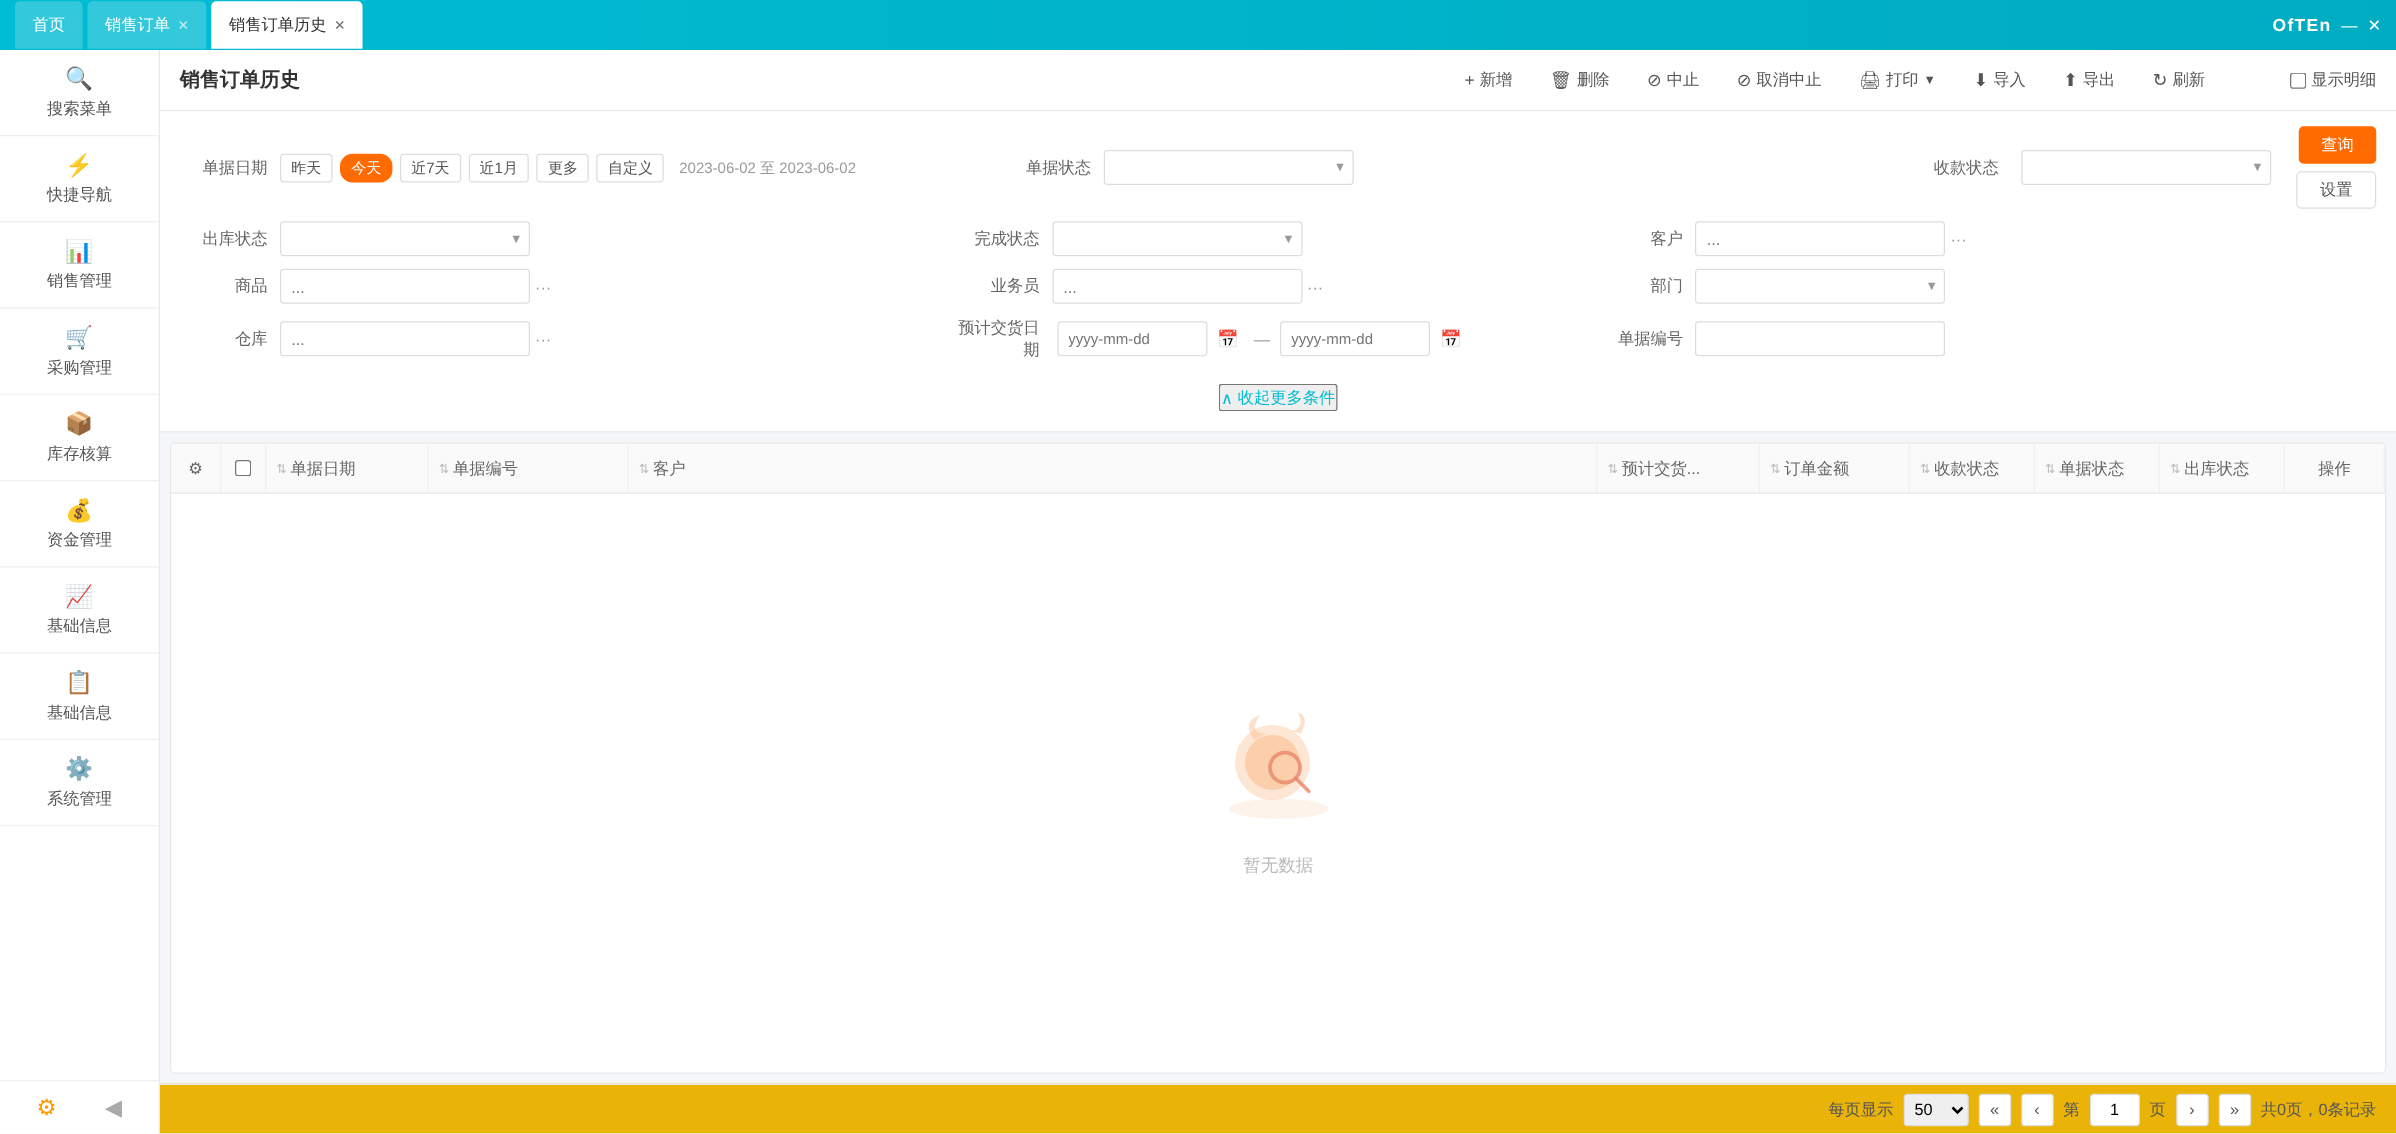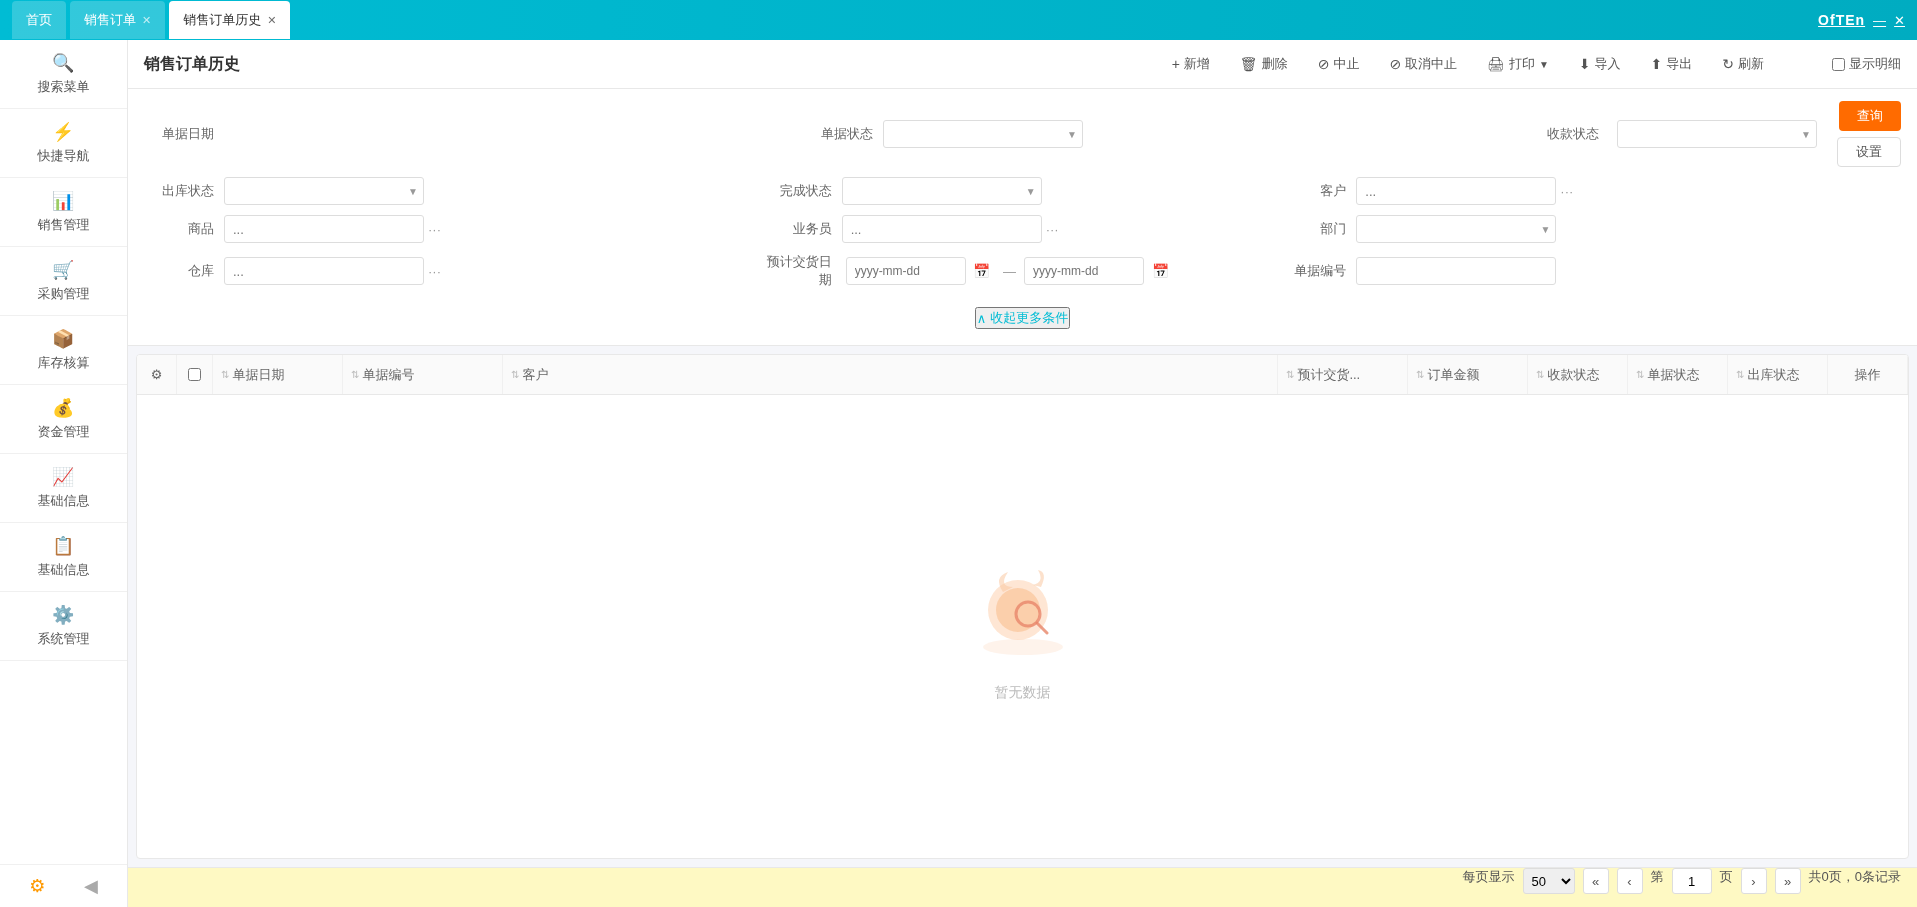--- a/index.html
+++ b/index.html
@@ -5,21 +5,21 @@
     * { box-sizing: border-box; margin: 0; padding: 0; font-family: 'Microsoft YaHei', Arial, sans-serif; font-size: 13px; }
     body { display: flex; flex-direction: column; height: 907px; width: 1917px; overflow: hidden; background: #f5f5f5; }
 
     
     .top-bar { height: 40px; background: linear-gradient(90deg, #00bcd4, #00acc1); display: flex; align-items: center; justify-content: space-between; padding: 0 12px; flex-shrink: 0; }
     .top-bar-tabs { display: flex; align-items: center; gap: 4px; }
     .top-tab { padding: 10px 14px; border-radius: 4px 4px 0 0; color: #fff; cursor: pointer; display: flex; align-items: center; gap: 6px; font-size: 13px; }
     .top-tab.active { background: #fff; color: #333; }
     .top-tab.inactive { background: rgba(255,255,255,0.2); color: #fff; }
     .top-tab .close-x { font-size: 11px; cursor: pointer; opacity: 0.7; }
-    .top-bar-right { display: flex; align-items: center; gap: 8px; color: #fff; font-size: 12px; text-decoration: underline; }
+    .top-bar-right { display: flex; align-items: center; gap: 8px; color: #fff; font-size: 12px; }
     .brand-text { font-weight: bold; font-size: 14px; color: #fff; letter-spacing: 1px; }
 
     
     .main-layout { display: flex; flex: 1; overflow: hidden; }
 
     
     .sidebar { width: 128px; background: #fff; border-right: 1px solid #e8e8e8; display: flex; flex-direction: column; flex-shrink: 0; }
     .sidebar-item { display: flex; flex-direction: column; align-items: center; padding: 12px 8px; cursor: pointer; color: #555; gap: 4px; font-size: 12px; border-bottom: 1px solid #f0f0f0; }
     .sidebar-item .icon { font-size: 18px; }
     .sidebar-bottom { margin-top: auto; display: flex; align-items: center; justify-content: space-around; padding: 10px; border-top: 1px solid #f0f0f0; }
@@ -71,21 +71,21 @@
     .th-delivery { width: 130px; }
     .th-amount { width: 120px; }
     .th-status { width: 100px; }
     .th-status2 { width: 100px; }
     .th-status3 { width: 100px; }
     .th-action { width: 80px; justify-content: center; flex-shrink: 0; align-items: center; }
 
     .empty-area { flex: 1; display: flex; flex-direction: column; align-items: center; justify-content: center; gap: 12px; }
 
     
-    .pagination { height: 40px; background: #fef9c3; border-top: 1px solid #e8e8e8; display: flex; justify-content: flex-end; padding: 0 16px; gap: 8px; flex-shrink: 0; font-size: 12px; color: #555; }
+    .pagination { height: 40px; background: #eab308; border-top: 1px solid #e8e8e8; display: flex; align-items: center; justify-content: flex-end; padding: 0 16px; gap: 8px; flex-shrink: 0; font-size: 12px; color: #555; }
     .page-size-select { height: 26px; border: 1px solid #ddd; border-radius: 3px; padding: 0 4px; }
     .page-btn { width: 26px; height: 26px; border: 1px solid #ddd; border-radius: 3px; background: #fff; cursor: pointer; display: flex; align-items: center; justify-content: center; color: #555; font-size: 12px; }
     .page-input { width: 40px; height: 26px; border: 1px solid #ddd; border-radius: 3px; text-align: center; }
 
     .btn-query { background: #ff6b00; color: #fff; border: none; border-radius: 4px; padding: 6px 18px; cursor: pointer; font-size: 13px; }
     .btn-set { background: #fff; color: #555; border: 1px solid #ddd; border-radius: 4px; padding: 5px 18px; cursor: pointer; font-size: 13px; }
     .query-col { display: flex; flex-direction: column; gap: 6px; align-items: flex-end; margin-left: 12px; }
   </style>
 </head>
 <body>
@@ -199,20 +199,29 @@
           <span>显示明细</span>
         </div>
       </div>
     </div>
 
     <div class="filter-area">
 
       <div class="filter-row">
         <div style="flex:1.2; display:flex; align-items:center;">
           <span class="filter-label">单据日期</span>
+          <div class="filter-value">
+            <button class="date-btn">昨天</button>
+            <button class="date-btn active">今天</button>
+            <button class="date-btn">近7天</button>
+            <button class="date-btn">近1月</button>
+            <button class="date-btn">更多</button>
+            <button class="date-btn">自定义</button>
+            <span class="date-range">2023-06-02 至 2023-06-02</span>
+          </div>
         </div>
         <div style="flex:1; display:flex; align-items:center;">
           <span class="filter-label">单据状态</span>
           <div class="select-wrapper">
             <select style="min-width:200px;">
               <option value=""></option>
             </select>
             <span class="select-arrow">▼</span>
           </div>
         </div>

